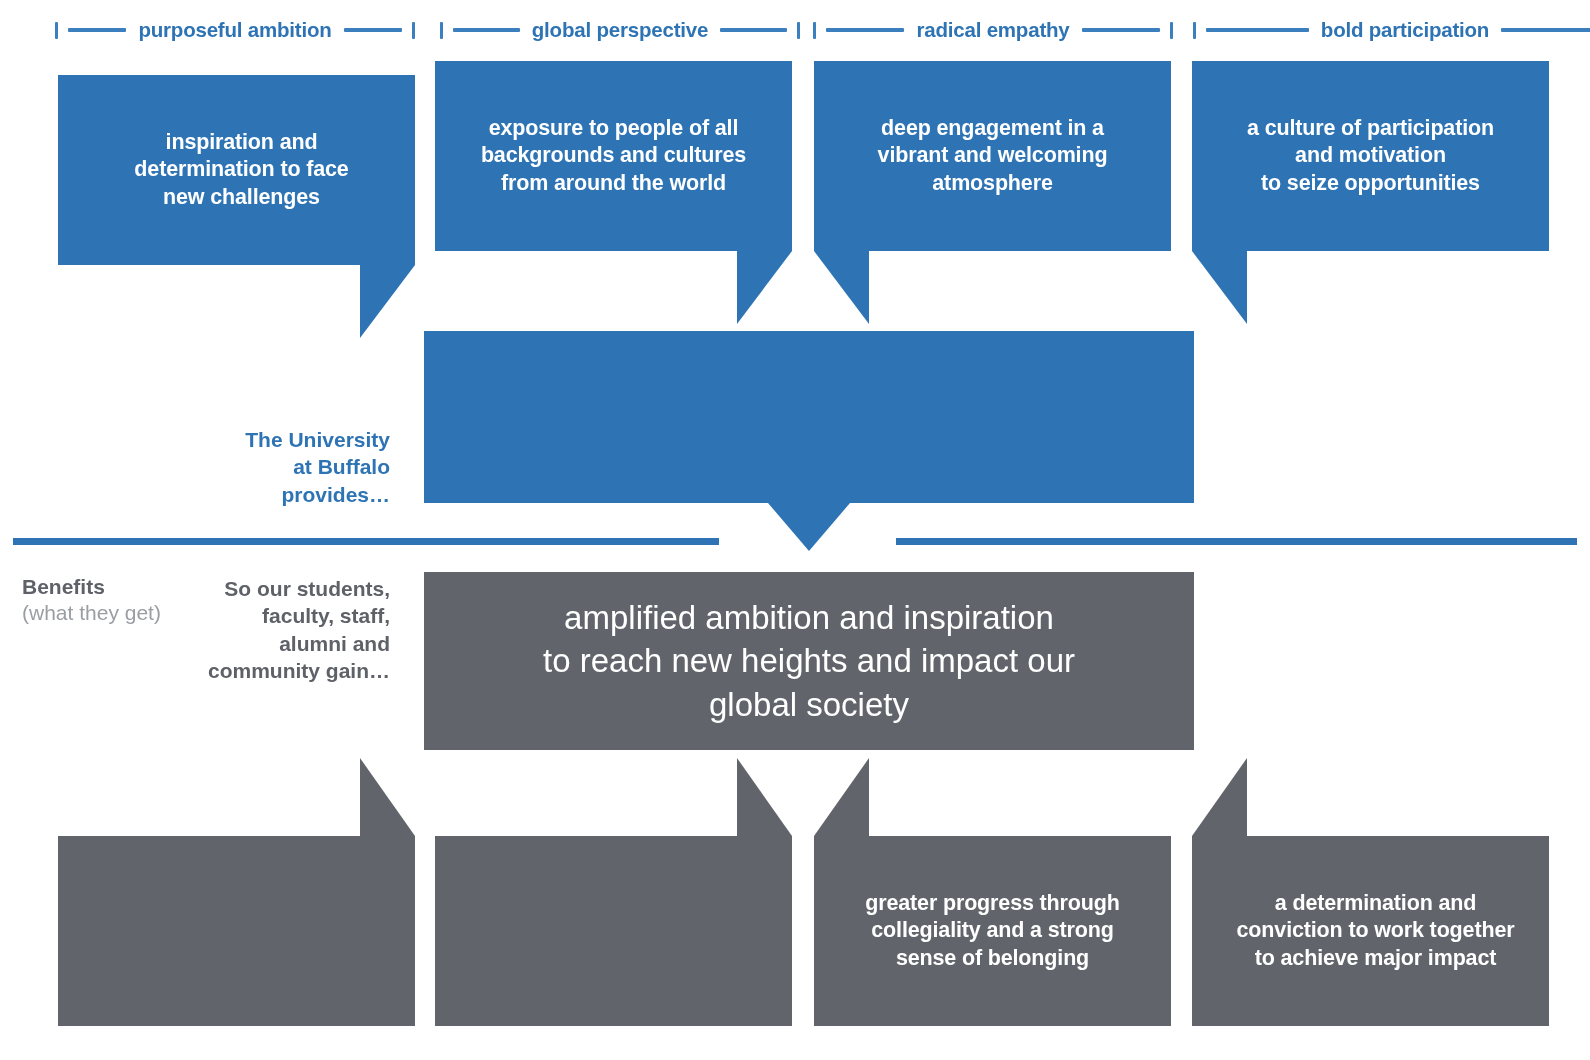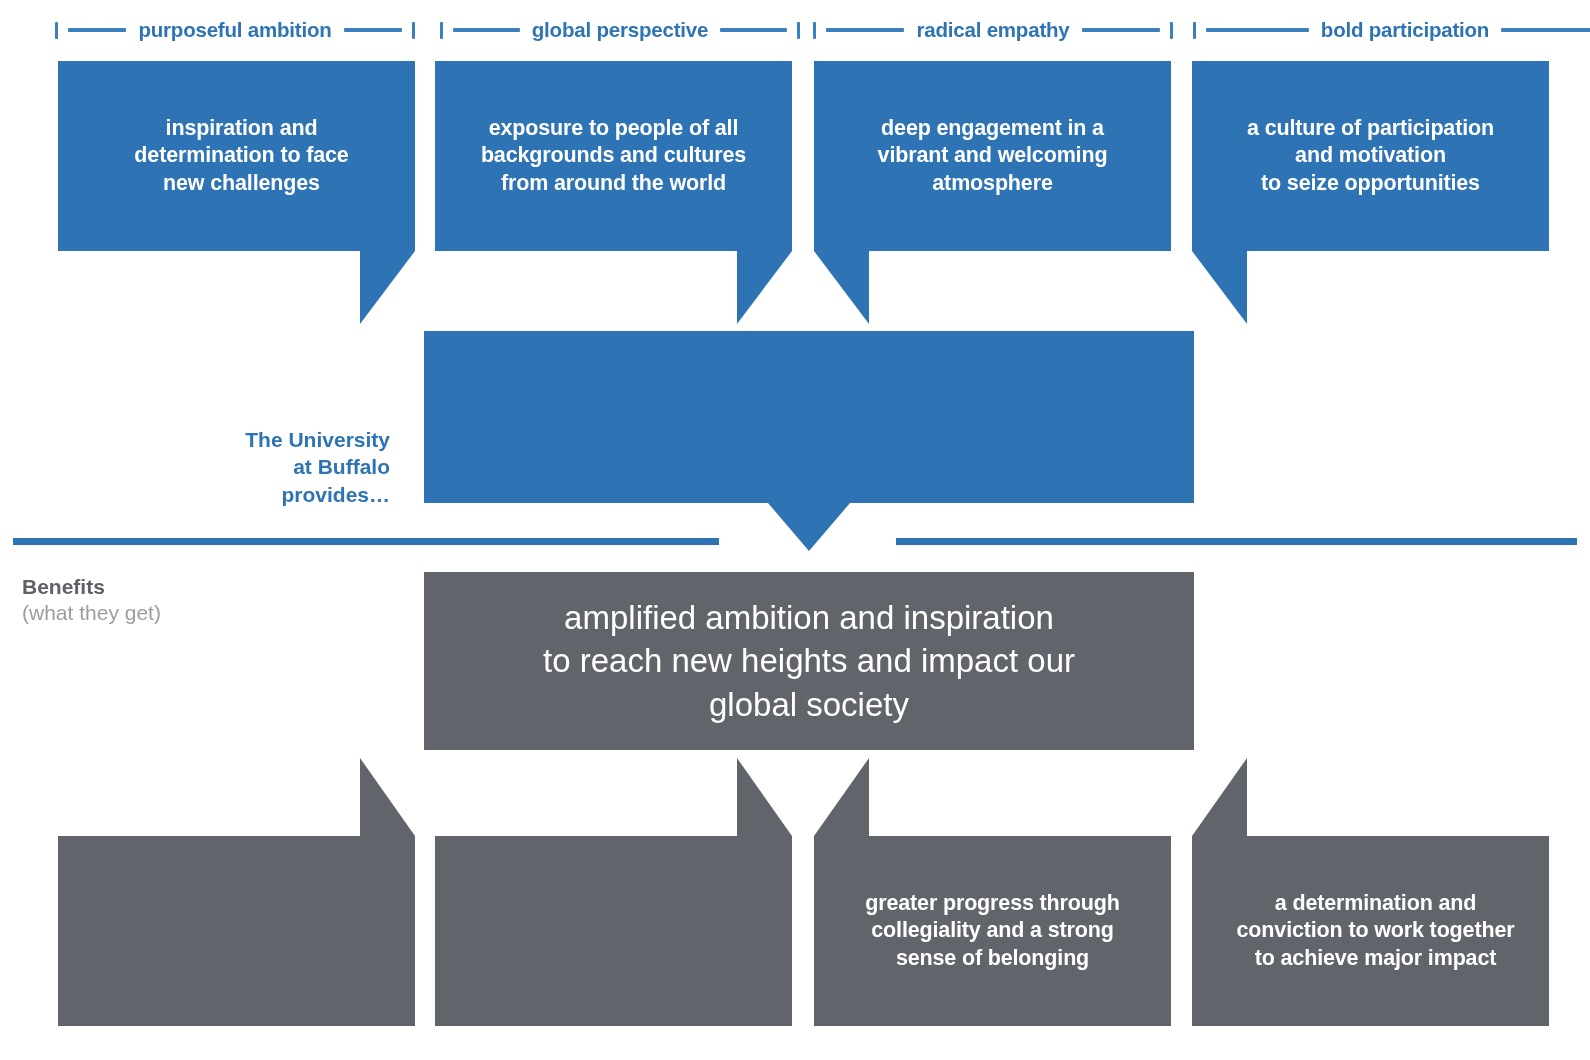--- a/index.html
+++ b/index.html
@@ -167,21 +167,21 @@
   </div>
 
   <div class="measure" style="left:1193px; width:424px;">
     <span class="cap"></span>
     <span class="rule"></span>
     <span class="mlabel">bold participation</span>
     <span class="rule"></span>
     <span class="cap"></span>
   </div>
 
-  <div class="bubble blue small" style="left:58px; top:61px; width:357px; height:190px;padding-left:10px;">
+  <div class="bubble blue small" style="left:58px; top:75px; width:357px; height:190px;padding-left:10px;">
     <span class="txt" style="white-space: pre-line;">inspiration and
 determination to face
 new challenges</span>
     <span class="tail" style="left:302px; top:190px;
                  border-left:55px solid #2E74B5;
                  border-bottom:73px solid transparent;"></span>
   </div>
 
   <div class="bubble blue small" style="left:435px; top:61px; width:357px; height:190px;">
     <span class="txt" style="white-space: pre-line;">exposure to people of all
@@ -223,20 +223,24 @@
 
   <div class="cat benefits" style="left:22px; top:574px; width:220px;">
     <span class="strong">Benefits</span>
     <span class="soft">(what they get)</span>
   </div>
 
   <div class="leadin blue" style="left: 200px; top: 426px; width: 190px; white-space: pre-line;">The University
 at Buffalo
 provides…</div>
 
+  <div class="leadin gray" style="left: 178px; top: 575px; width: 212px; white-space: pre-line;">So our students,
+faculty, staff,
+alumni and
+community gain…</div>
 
   <div class="bubble gray center-gray" style="left:424px; top:572px; width:770px; height:178px;">
     <span class="txt" style="white-space: pre-line;">amplified ambition and inspiration
 to reach new heights and impact our
 global society</span>
   </div>
 
   <div class="bubble gray small" style="left:58px; top:836px; width:357px; height:190px;">
     <span class="tail" style="left:302px; top:-78px;
                  border-left:55px solid #61656B;

